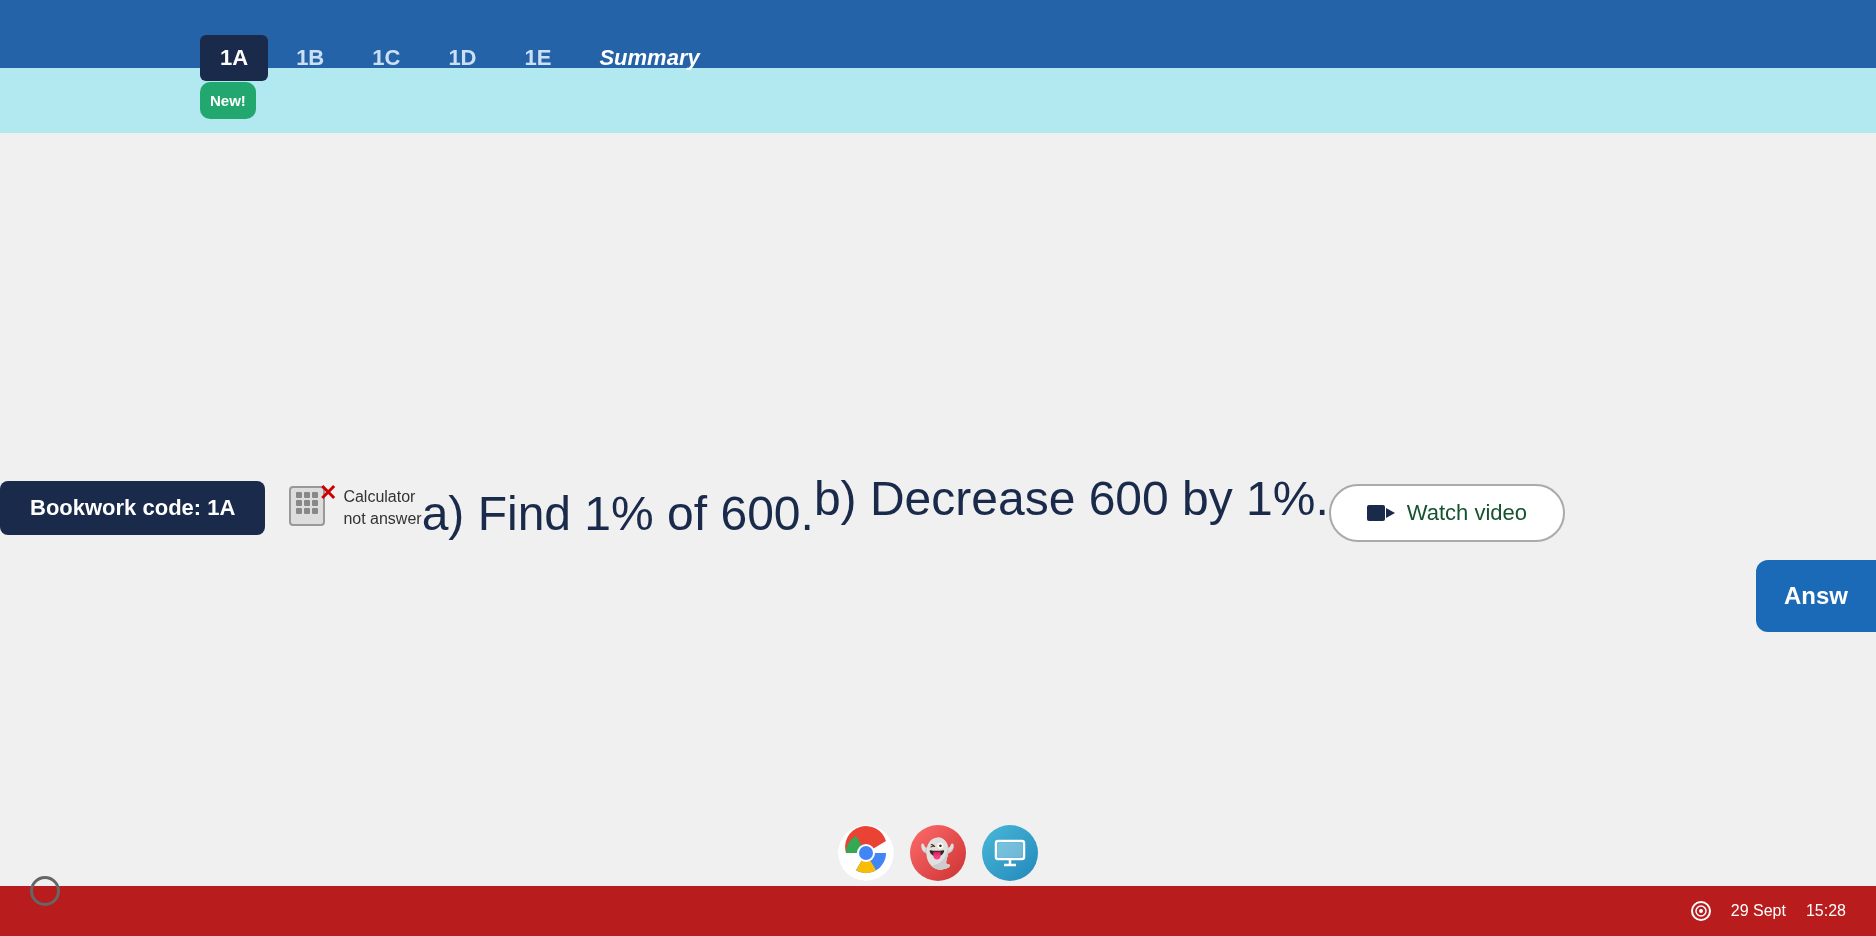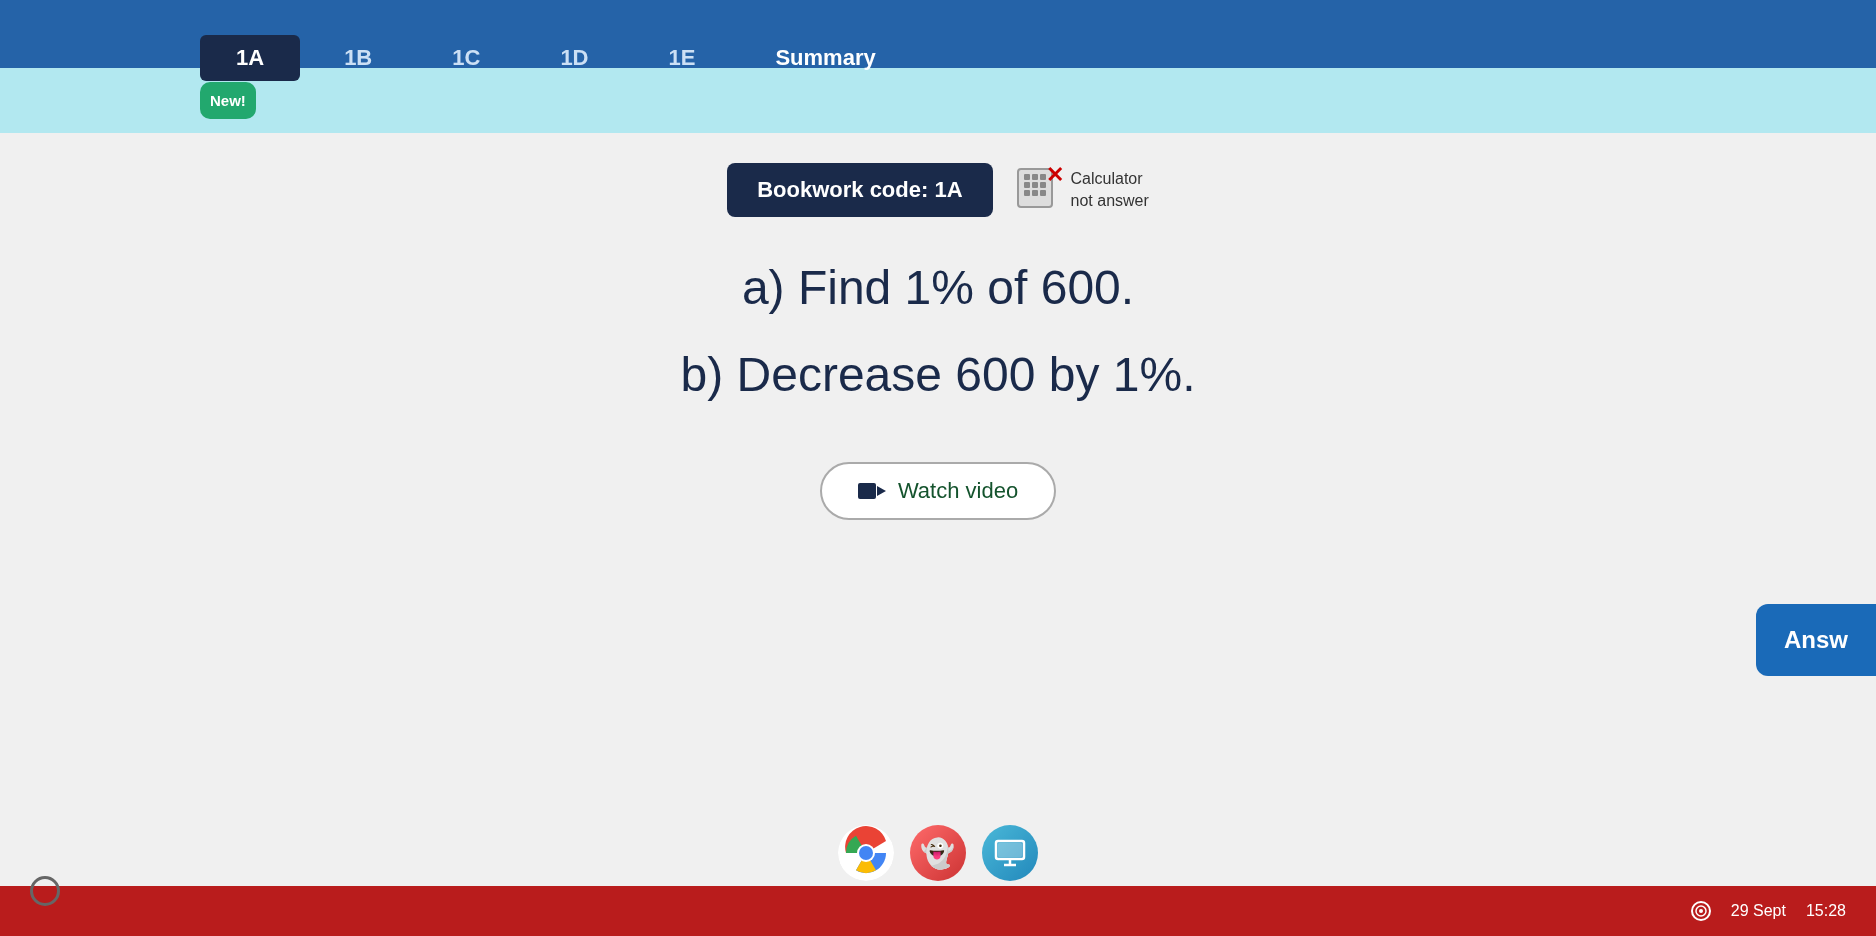--- a/index.html
+++ b/index.html
@@ -17,39 +17,40 @@
       width: 100%;
       height: 68px;
       background: #2563a8;
       display: flex;
       align-items: center;
       padding: 0 200px;
       gap: 8px;
     }
 
     .tab-item {
-      padding: 10px 36px;
+      padding: 10px 20px;
       border-radius: 6px;
       font-size: 22px;
       font-weight: 600;
       cursor: pointer;
       color: #cce0f5;
       background: transparent;
       border: none;
       margin-top: 48px;
     }
 
     .tab-item.active {
       background: #1a2a4a;
       color: #ffffff;
     }
 
     .tab-item.summary {
       color: #ffffff;
       font-weight: 700;
+      font-style: italic;
     }
 
     
     .info-banner {
       width: 100%;
       background: #b2e8f0;
       padding: 14px 200px;
       display: flex;
       align-items: center;
       gap: 12px;
@@ -73,21 +74,21 @@
 
     .info-banner-text strong {
       font-weight: 700;
     }
 
     
     .main-content {
       background: #f0f0f0;
       min-height: 760px;
       display: flex;
-      flex-direction: column;
+      flex-direction: row;
       align-items: center;
       padding-top: 30px;
     }
 
     
     .bookwork-row {
       display: flex;
       align-items: center;
       gap: 24px;
       margin-bottom: 40px;
@@ -211,21 +212,20 @@
       top: 560px;
       background: #1a6ab8;
       color: white;
       font-size: 24px;
       font-weight: 600;
       padding: 22px 28px;
       border-radius: 12px 0 0 12px;
       cursor: pointer;
       border: none;
       writing-mode: horizontal-tb;
-      margin-top: 44px;
     }
 
     
     .bottom-taskbar {
       position: fixed;
       bottom: 0;
       width: 100%;
       height: 50px;
       background: #b91c1c;
       display: flex;

